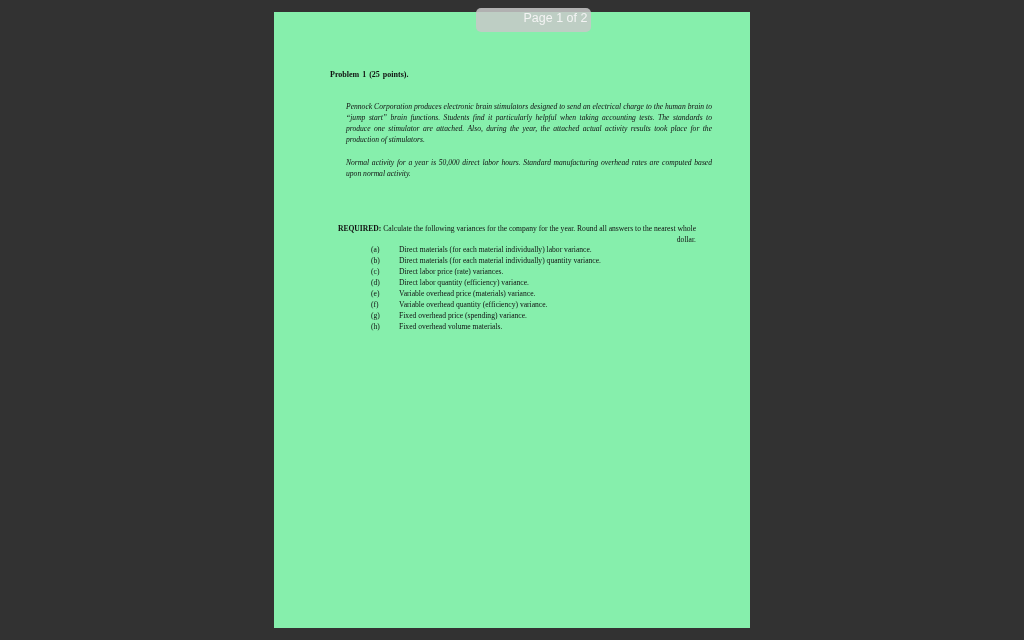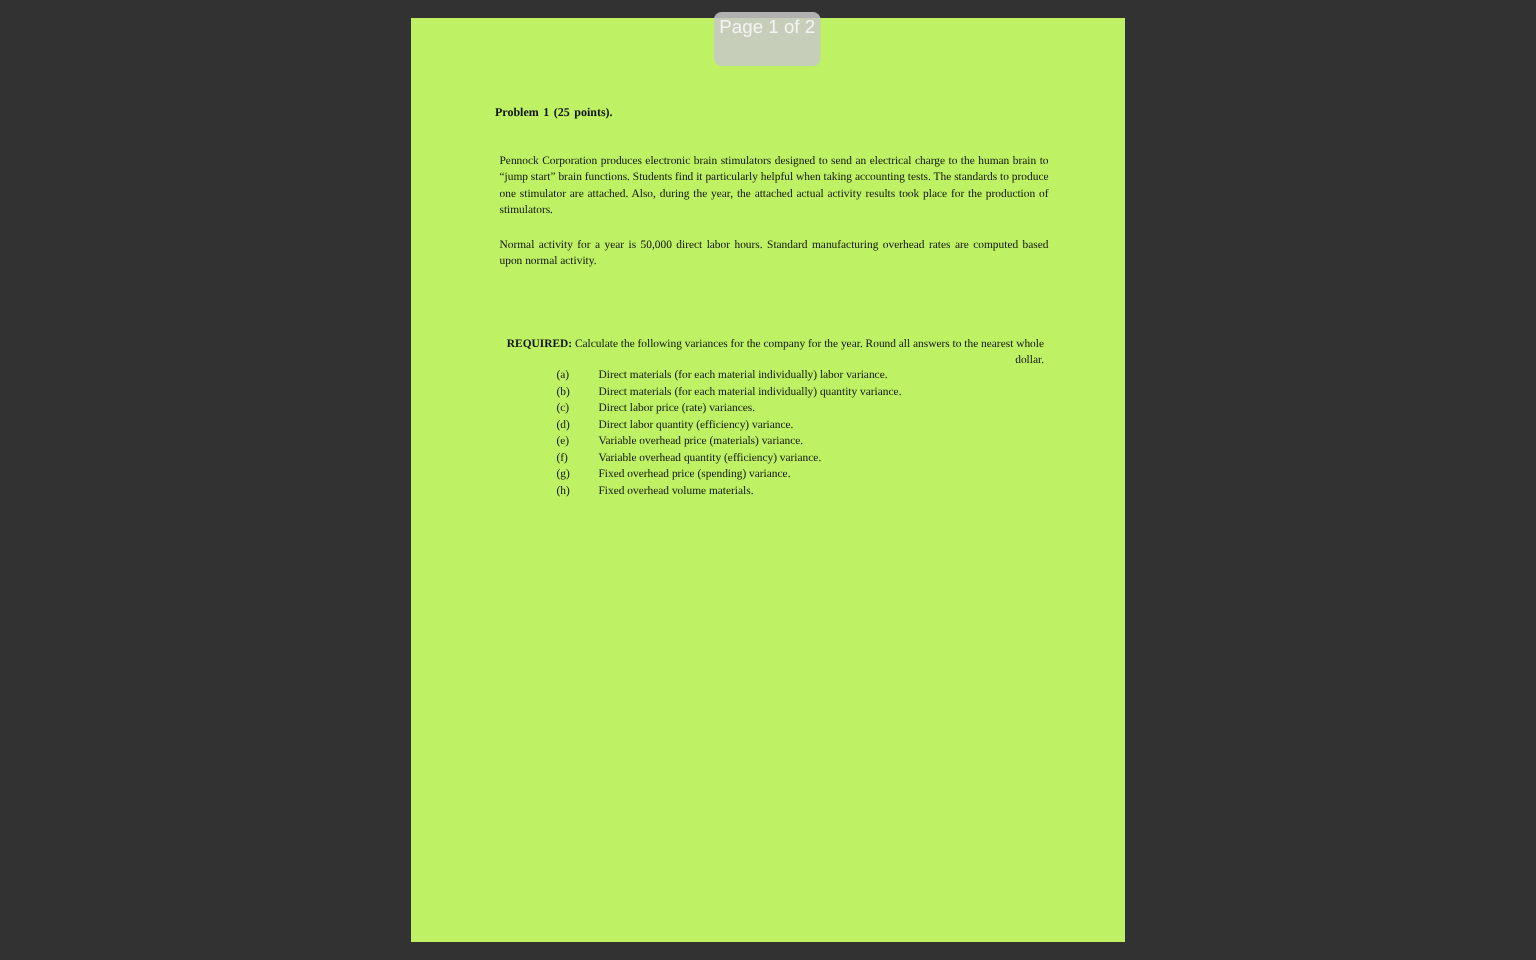--- a/index.html
+++ b/index.html
@@ -1,21 +1,21 @@
 <!DOCTYPE html>
 <html><head>
 <meta charset="utf-8">
 <style>
   html,body{margin:0;padding:0;}
   body{width:1024px;height:640px;background:#323232;position:relative;overflow:hidden;font-family:"Liberation Serif","DejaVu Serif",serif;}
-  .page{position:absolute;left:274px;top:12px;width:476px;height:616px;background:#bef264;}
-  .page-indicator{position:absolute;left:476px;top:8px;width:71px;height:36px;border-radius:5px;background:rgba(200,200,200,0.85);color:#f4f4f4;font-family:"Liberation Sans","DejaVu Sans",sans-serif;font-size:12.5px;line-height:20px;text-align:center;}
+  .page{position:absolute;left:274px;top:12px;width:476px;height:616px;background:#86efac;}
+  .page-indicator{position:absolute;left:476px;top:8px;width:71px;height:24px;border-radius:5px;background:rgba(200,200,200,0.85);color:#f4f4f4;font-family:"Liberation Sans","DejaVu Sans",sans-serif;font-size:12.5px;line-height:20px;text-align:center;padding-left:44px;}
   .doc{position:absolute;left:56px;top:0;width:366px;color:#111;font-size:7.6px;line-height:11px;}
   .title{position:absolute;top:57px;left:0;font-weight:bold;font-size:8px;word-spacing:1px;white-space:nowrap;}
-  .para{position:absolute;left:3px;width:366px;text-align:justify;}
+  .para{position:absolute;left:16px;width:366px;text-align:justify;font-style:italic;}
   .p1{top:89px;}
   .p2{top:145px;}
   .req{position:absolute;top:211px;left:0;width:366px;text-align:right;}
   .req-label{font-weight:bold;}
   .list{position:absolute;top:232px;left:41px;width:330px;}
   .li{display:flex;height:11px;white-space:nowrap;}
   .li .k{width:28px;}
 </style>
 </head>
 <body>

